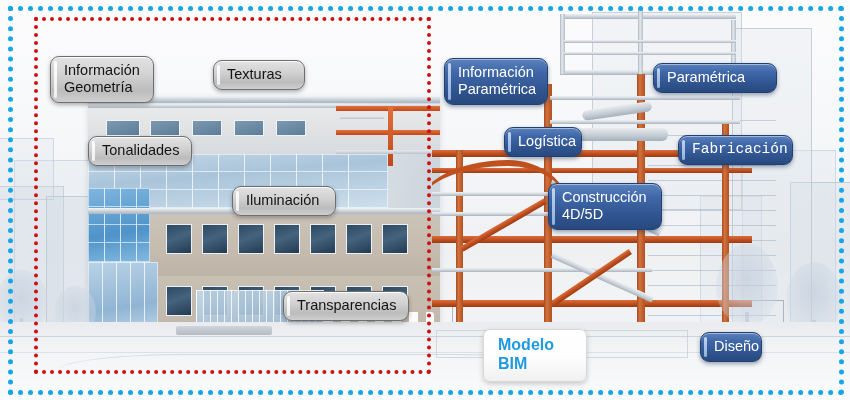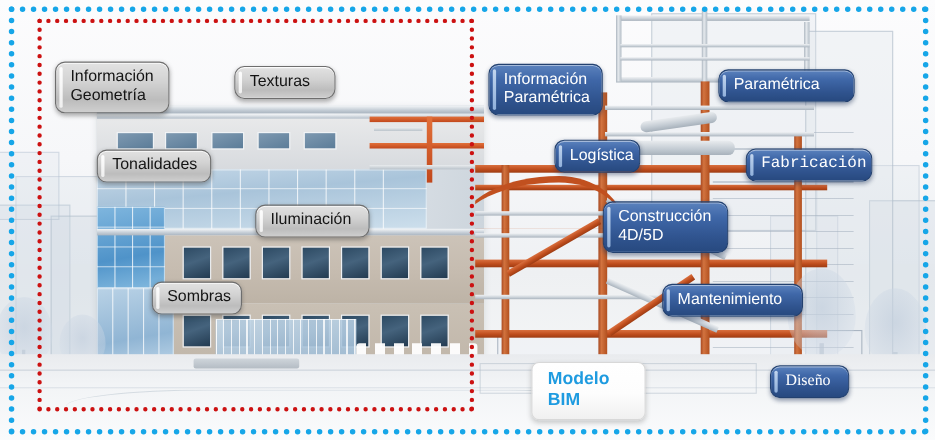--- a/index.html
+++ b/index.html
@@ -280,36 +280,35 @@
 
   <div class="lab gray" style="left:50px;top:56px;width:104px;">Información
 Geometría</div>
 
   <div class="lab gray" style="left:213px;top:60px;width:92px;">Texturas</div>
 
   <div class="lab gray" style="left:232px;top:186px;width:104px;">Iluminación</div>
 
   <div class="lab gray" style="left:88px;top:136px;width:104px;">Tonalidades</div>
 
-  <div class="lab gray" style="left:138px;top:256px;width:82px;">Sombras</div>
-
+
+  <div class="lab gray" style="left:283px;top:291px;width:126px;">Transparencias</div>
 
 
   <div class="lab blue" style="left:444px;top:58px;width:104px;">Información
 Paramétrica</div>
 
   <div class="lab blue" style="left:653px;top:63px;width:124px;">Paramétrica</div>
 
   <div class="lab blue" style="left:504px;top:127px;width:78px;">Logística</div>
 
   <div class="lab blue" style="left:678px;top:135px;width:115px;font-family:Liberation Mono, monospace;">Fabricación</div>
 
   <div class="lab blue" style="left:548px;top:183px;width:114px;">Construcción
 4D/5D</div>
 
 
-  <div class="lab blue" style="left:602px;top:258px;width:128px;">Mantenimiento</div>
-
-  <div class="lab blue" style="left:700px;top:332px;width:72px;font-family:Liberation Serif, serif;">Diseño</div>
+
+  <div class="lab blue" style="left:700px;top:332px;width:62px;">Diseño</div>
 
   <div class="lab white bim" style="left:483px;top:329px;width:104px;">Modelo BIM</div>
 
 </div>
 
 </body></html>

